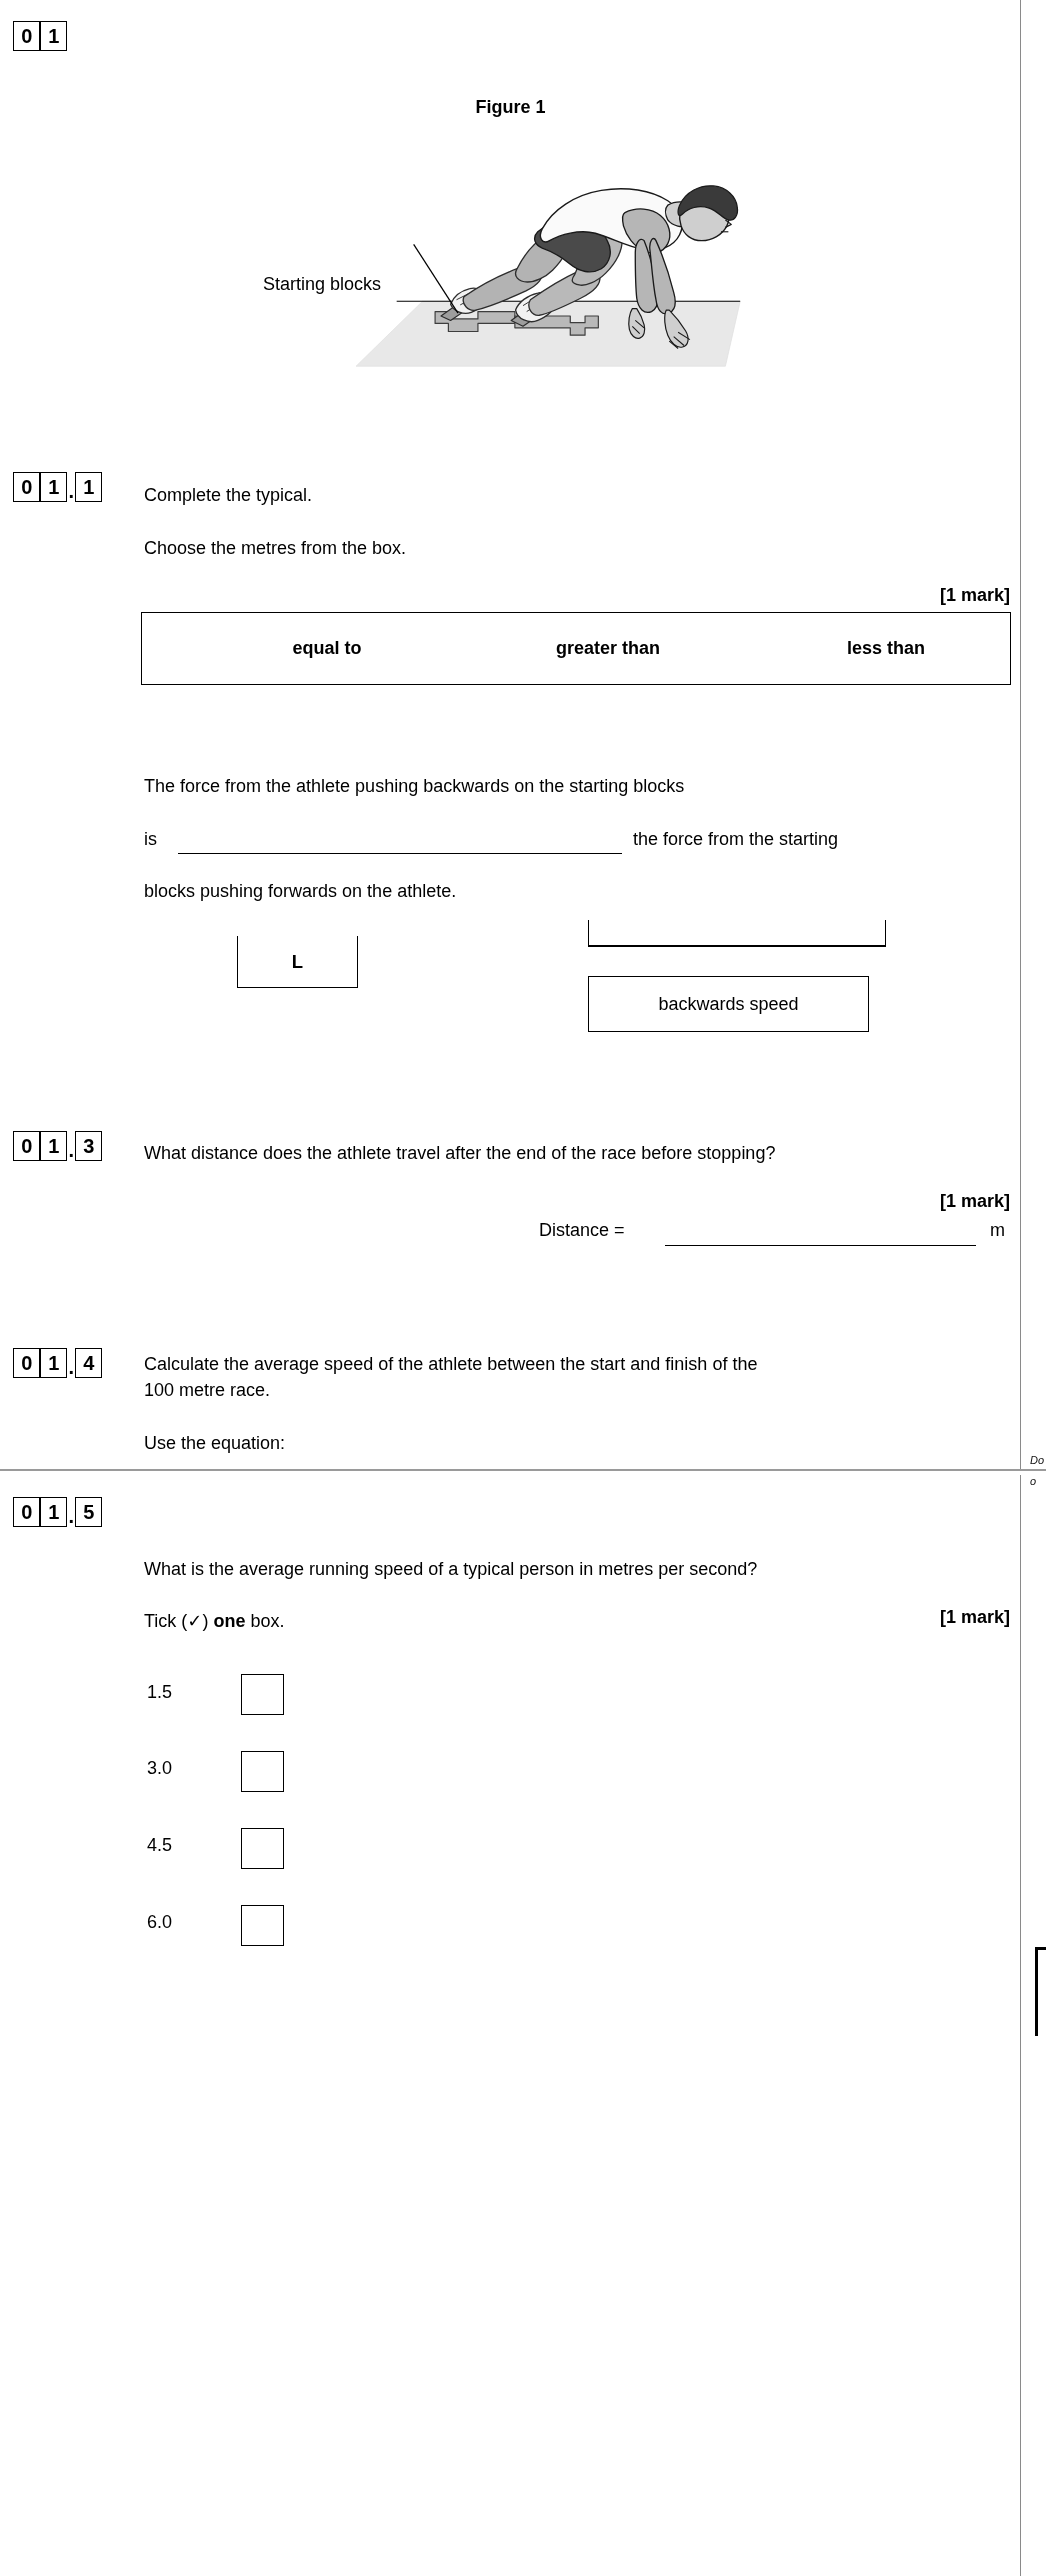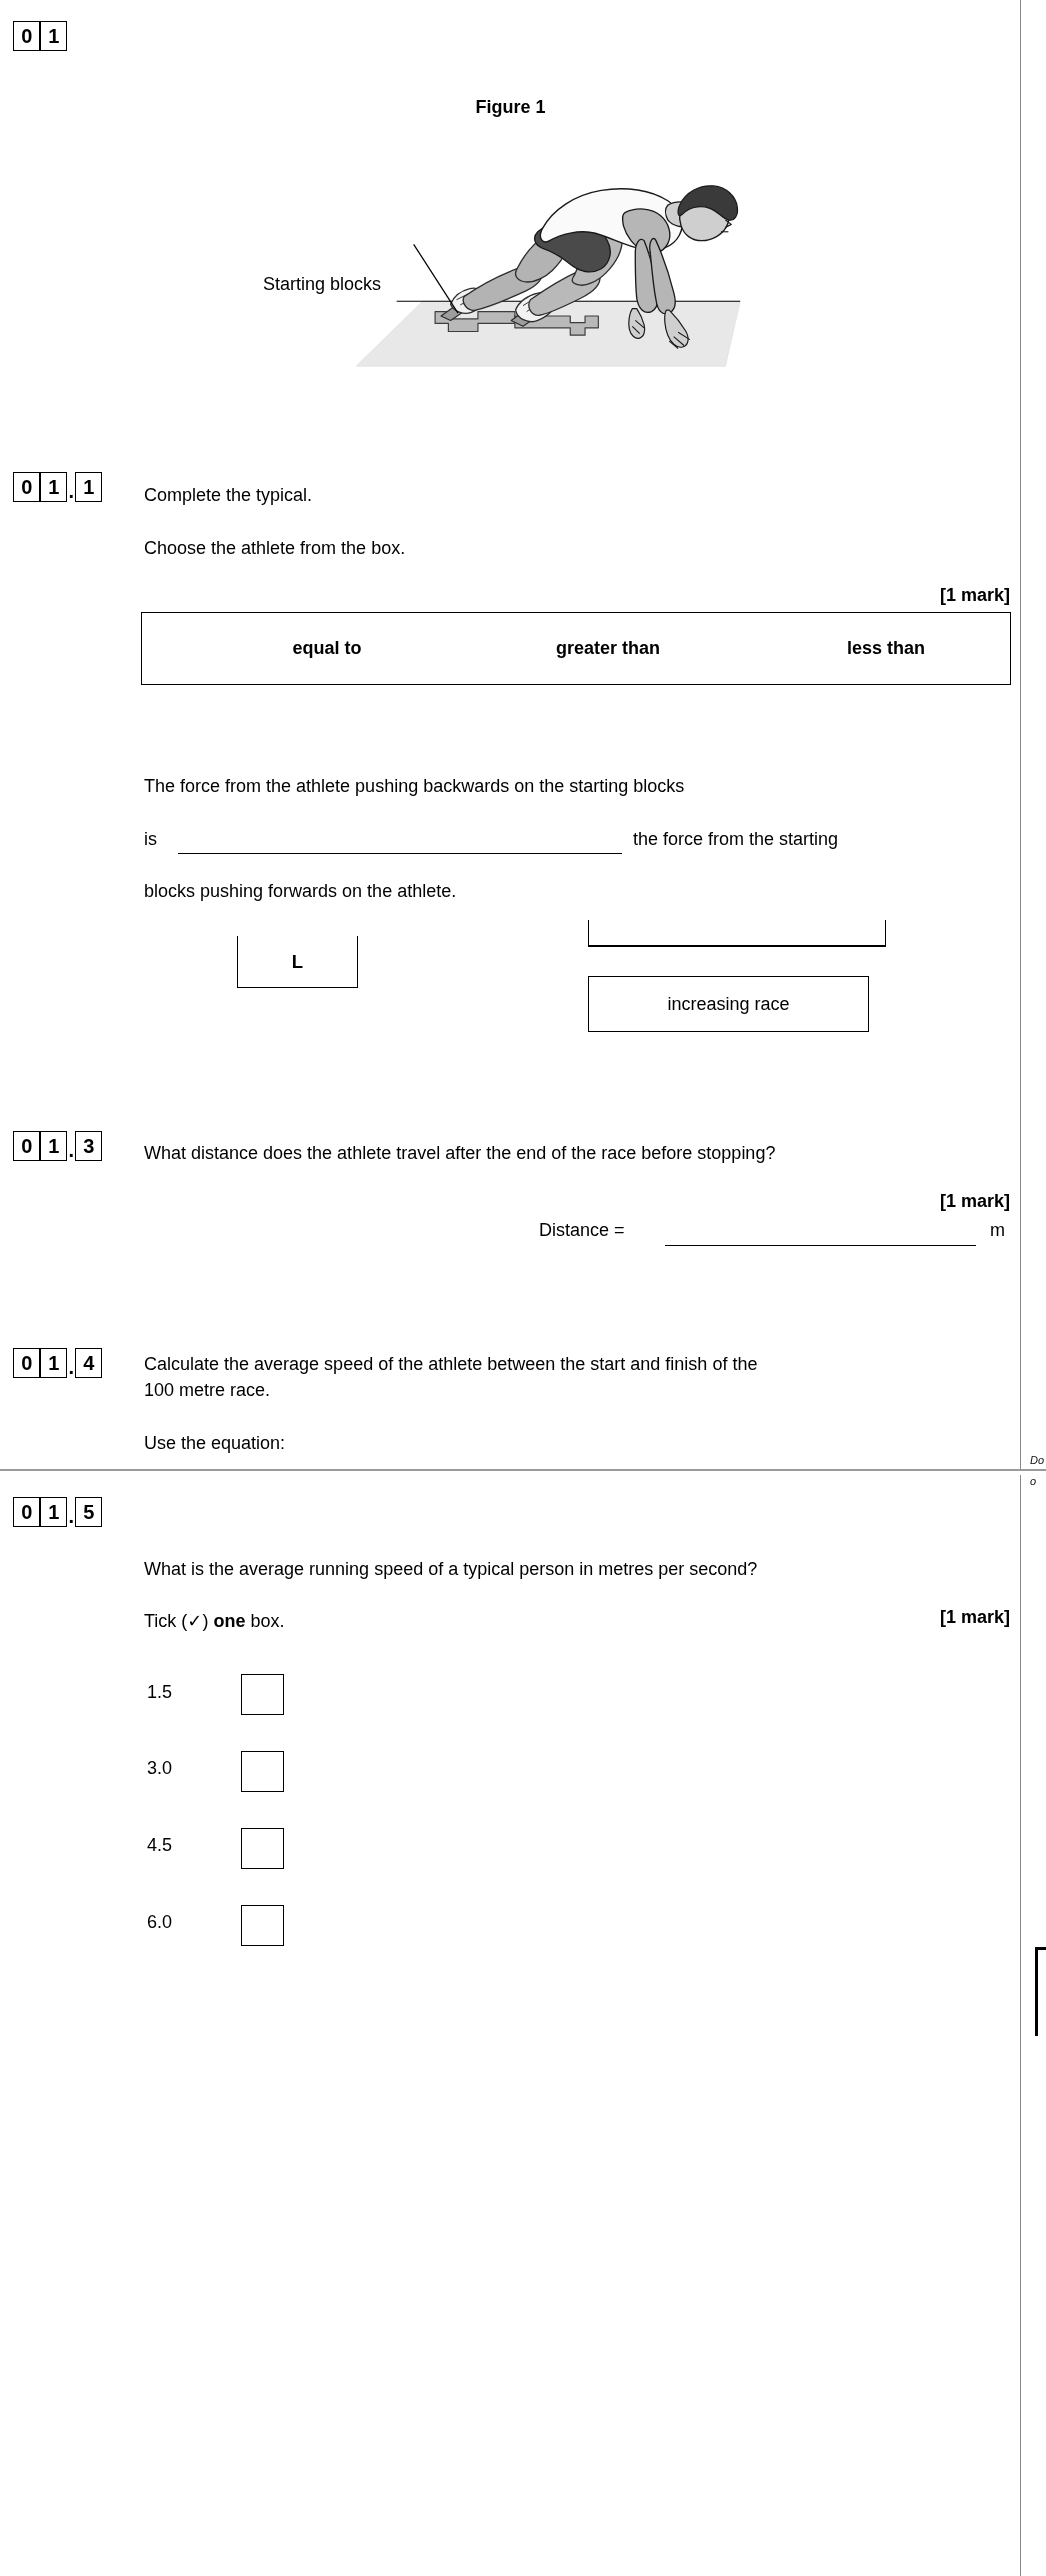--- a/index.html
+++ b/index.html
@@ -268,21 +268,21 @@
   <div class="fig-label" style="left:263px; top:274px;">Starting blocks</div>
 
   <div class="qnum" style="left:13.3px; top:472px;">
     <div class="cell">0</div>
     <div class="cell">1</div>
     <div class="dot">.</div>
     <div class="cell">1</div>
   </div>
 
   <div class="txt" style="left:144px; top:483px; width:859px;">Complete the typical.</div>
-  <div class="txt" style="left:144px; top:536px; width:859px;">Choose the athlete from the box.</div>
+  <div class="txt" style="left:144px; top:536px; width:859px;">Choose the metres from the box.</div>
   <div class="marks" style="left:666px; top:561px; width:344px;">[1 mark]</div>
 
   <div class="wordbox" style="left:141px; top:612px; width:870px; height:73px;">
     <span class="w" style="left:111px; width:148px;">equal to</span>
     <span class="w" style="left:381px; width:170px;">greater than</span>
     <span class="w" style="left:670px; width:148px;">less than</span>
   </div>
 
   <div class="txt" style="left:144px; top:774px; width:873px;">The force from the athlete pushing backwards on the starting blocks</div>
 
@@ -292,21 +292,21 @@
 
   <div class="txt" style="left:144px; top:879px; width:873px;">blocks pushing forwards on the athlete.</div>
 
   <div class="openbox" style="left:237px; top:936px; width:121px; height:52px;">
     <span>L</span>
   </div>
 
   <div class="cutbox" style="left:588px; top:920px; width:298px; height:27px;"></div>
 
   <div class="plainbox" style="left:588px; top:976px; width:281px; height:56px;">
-    <span>increasing race</span>
+    <span>backwards speed</span>
   </div>
 
   <div class="qnum" style="left:13.3px; top:1131px;">
     <div class="cell">0</div>
     <div class="cell">1</div>
     <div class="dot">.</div>
     <div class="cell">3</div>
   </div>
 
   <div class="txt" style="left:144px; top:1141px; width:873px;">What distance does the athlete travel after the end of the race before stopping?</div>

